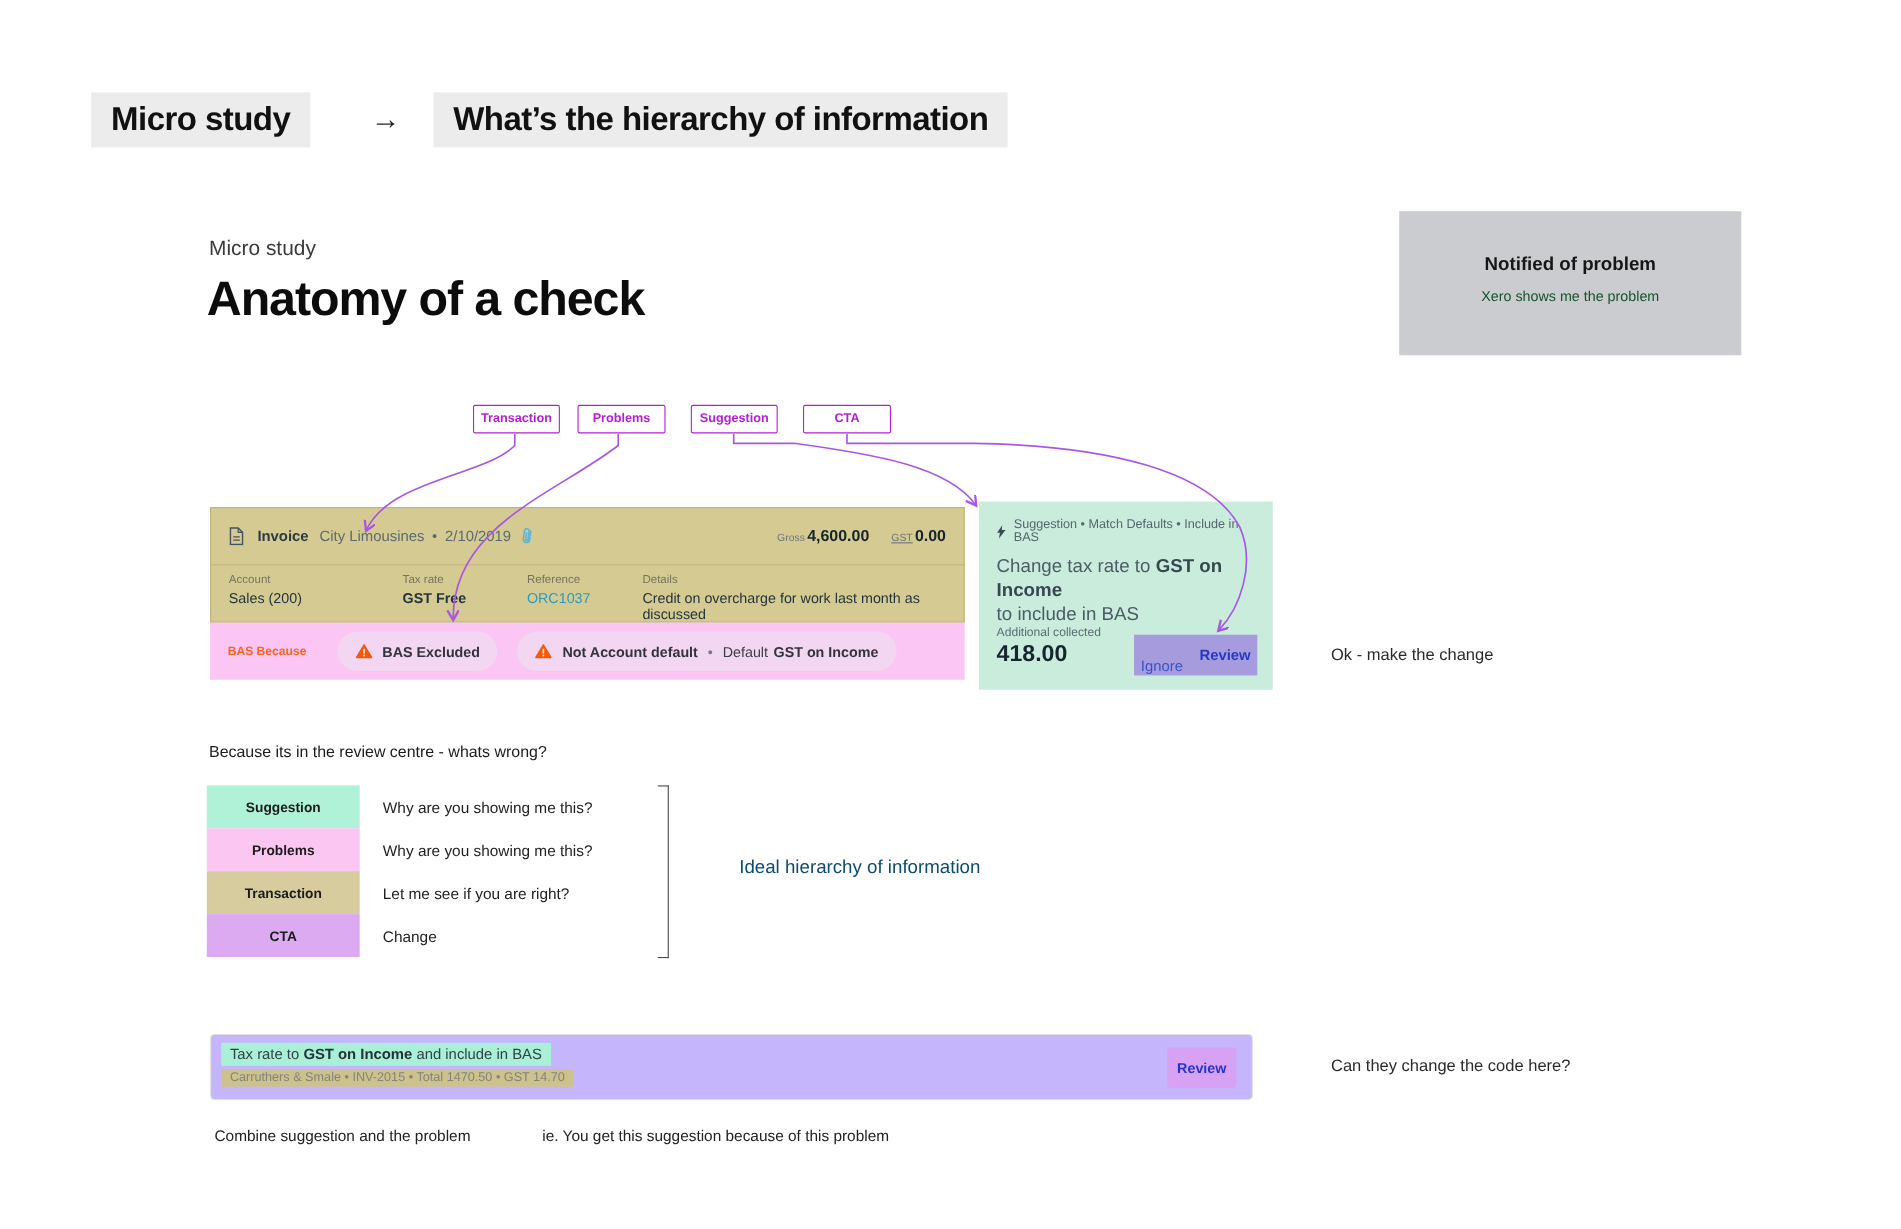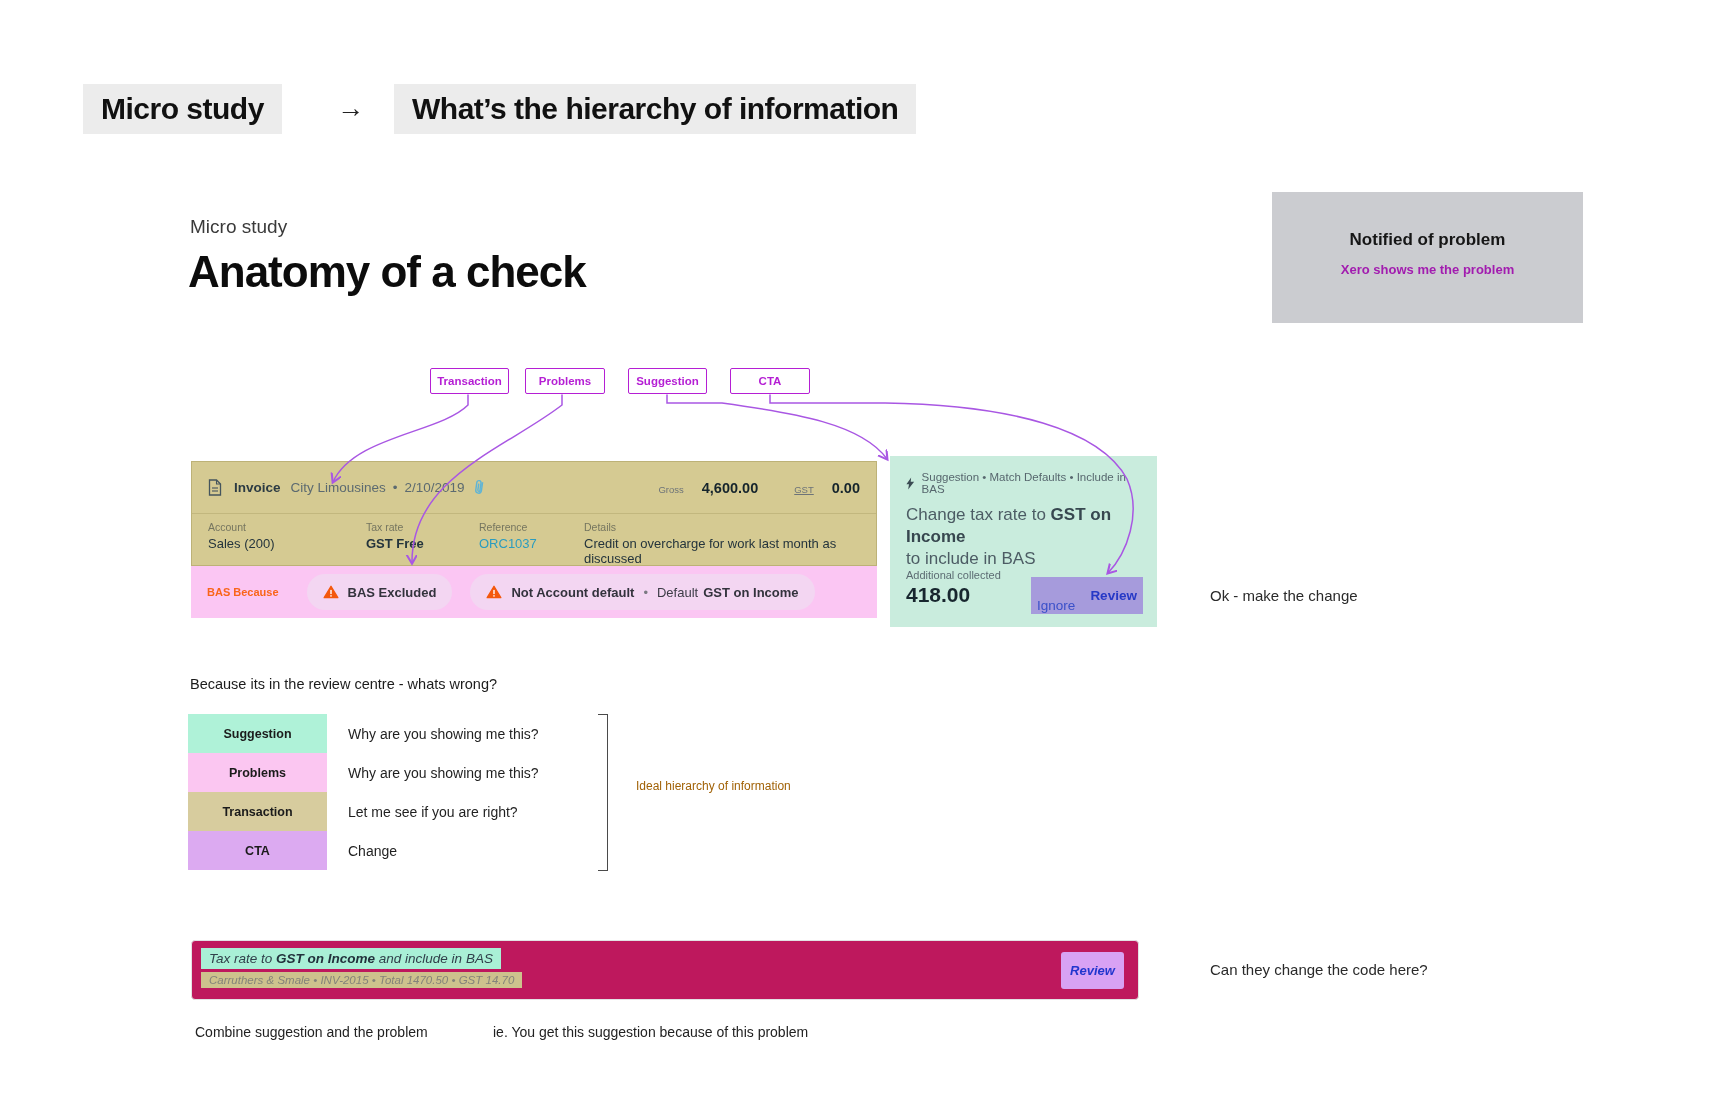--- a/index.html
+++ b/index.html
@@ -11,35 +11,35 @@
   .hdr-box { position:absolute; background:#ececec; padding:8px 18px; font-size:30px; font-weight:bold; color:#111; letter-spacing:-0.5px; }
   .hdr-arrow { position:absolute; font-size:27px; color:#222; }
 
   
   .eyebrow { position:absolute; left:190px; top:216px; font-size:19px; color:#3a3a3a; }
   .big-title { position:absolute; left:188px; top:247px; font-size:44px; font-weight:bold; color:#0c0c0c; letter-spacing:-1px; }
 
   
   .gray-card { position:absolute; left:1272px; top:192px; width:311px; height:131px; background:#cbccd0; text-align:center; padding-top:38px; }
   .gray-card .t { font-size:17px; font-weight:bold; color:#161616; }
-  .gray-card .s { font-size:13px; color:#a21caf; margin-top:12px;font-weight:bold; }
+  .gray-card .s { font-size:13px; color:#14532d; margin-top:12px; }
 
   
   .callout { position:absolute; top:368px; height:26px; border:1.5px solid #b51fd4; border-radius:2px;
              color:#b51fd4; font-size:11.5px; font-weight:bold; display:flex; align-items:center; justify-content:center; background:#fff; z-index:5; }
 
   
   svg.overlay { position:absolute; left:0; top:0; z-index:4; pointer-events:none; }
 
   
   .invoice { position:absolute; left:191px; top:461px; width:686px; height:105px; background:#d5ca92; border:1px solid #bdb277; z-index:1; }
   .inv-row1 { height:52px; display:flex; align-items:center; padding:0 16px; border-bottom:1px solid #c2b77e; }
   .inv-type { font-size:13.5px; font-weight:bold; color:#2c3b43; margin:0 10px 0 12px; }
   .inv-meta { font-size:13.5px; color:#5c6a70; }
-  .inv-right { margin-left:auto; display:flex; align-items:baseline; gap:18px; }
+  .inv-right { margin-left:auto; display:flex; align-items:baseline; gap:2px; }
   .mini-label { font-size:9.5px; color:#6d7378; }
   .inv-amount { font-size:14.5px; font-weight:bold; color:#15242c; }
   .inv-row2 { display:flex; padding:7px 16px 0 16px; }
   .f-label { font-size:10.5px; color:#75755f; margin-bottom:3px; }
   .f-value { font-size:13px; color:#24343c; }
   .f-bold { font-weight:bold; }
   .f-link { color:#2b9cbf; }
 
   
   .bas-row { position:absolute; left:191px; top:566px; width:686px; height:52px; background:#fbc6f3; display:flex; align-items:center; padding:0 16px; z-index:1; }
@@ -65,24 +65,24 @@
   
   .hier-intro { position:absolute; left:190px; top:676px; font-size:14.5px; color:#1c1c1c; }
   .hrow { position:absolute; left:188px; width:139px; height:39px; display:flex; align-items:center; justify-content:center; font-size:12.5px; font-weight:bold; color:#1b1b1b; }
   .c-suggestion { background:#aff2d8; }
   .c-problems  { background:#fbc6f1; }
   .c-transaction { background:#d7cc9e; }
   .c-cta { background:#dcaaf1; }
   .hq { position:absolute; left:348px; font-size:14px; color:#1f1f1f; }
   .bracket { position:absolute; left:598px; top:714px; width:10px; height:157px;
              border-top:1.5px solid #4a4a4a; border-right:1.5px solid #4a4a4a; border-bottom:1.5px solid #4a4a4a; }
-  .hier-label { position:absolute; left:636px; top:779px; font-size:12px; color:#a16207; }
-
-  
-  .combined { position:absolute; left:191px; top:940px; width:948px; height:60px; background:#be185d; border:1px solid #e2e2e4; border-radius:4px; z-index:1;font-style:italic; }
+  .hier-label { position:absolute; left:672px; top:779px; font-size:17px; color:#0c4a6e; }
+
+  
+  .combined { position:absolute; left:191px; top:940px; width:948px; height:60px; background:#c4b5fd; border:1px solid #e2e2e4; border-radius:4px; z-index:1; }
   .comb-l1 { position:absolute; left:9px; top:7px; background:#a9f0d6; padding:3px 8px; font-size:13.5px; color:#31414b; }
   .comb-l1 b { color:#22323c; }
   .comb-l2 { position:absolute; left:9px; top:31px; background:#cdc28d; padding:2px 8px; font-size:11.5px; color:#83837a; }
   .comb-review { position:absolute; right:14px; top:11px; width:63px; height:37px; background:#d8a2f4; border-radius:3px;
                  display:flex; align-items:center; justify-content:center; font-size:13px; font-weight:bold; color:#2236ce; cursor:pointer; }
 
   .foot { position:absolute; top:1024px; font-size:14px; color:#222; }
 </style>
 </head>
 <body>

